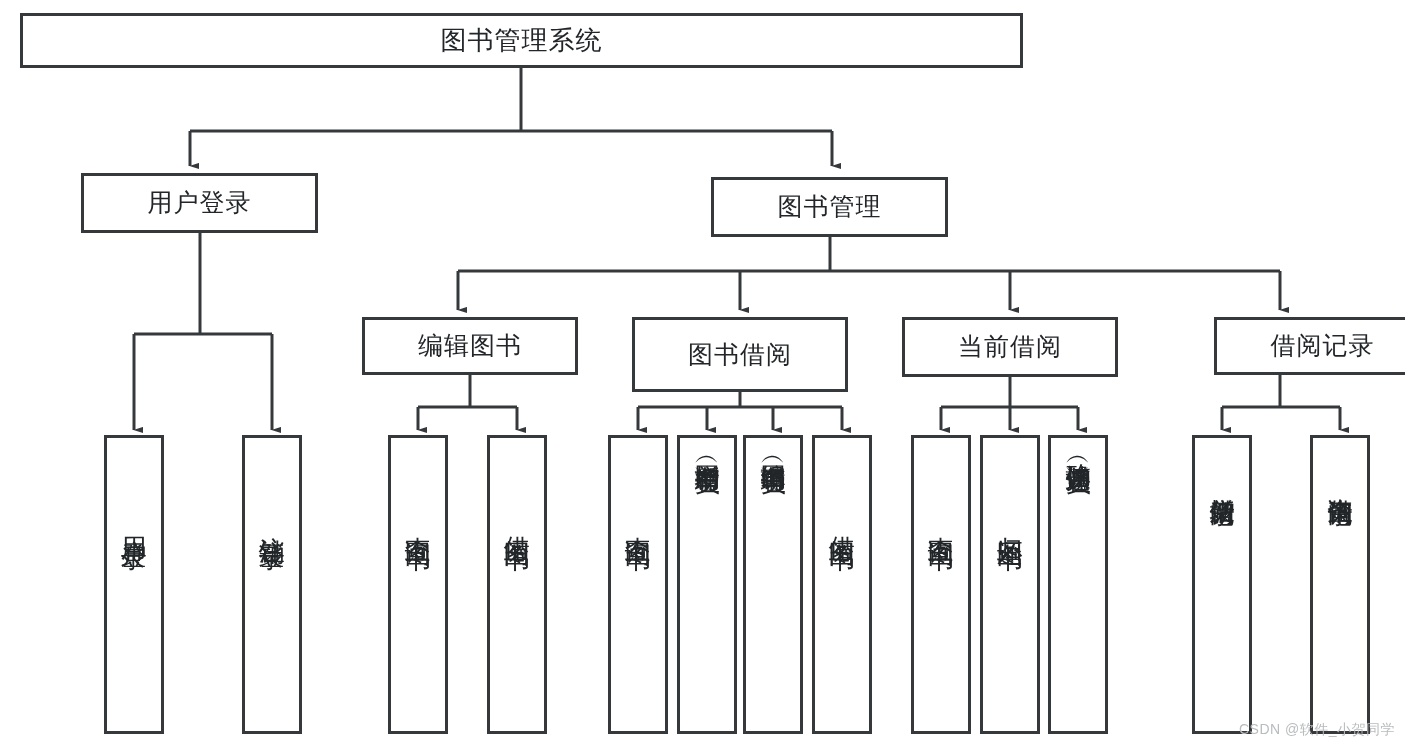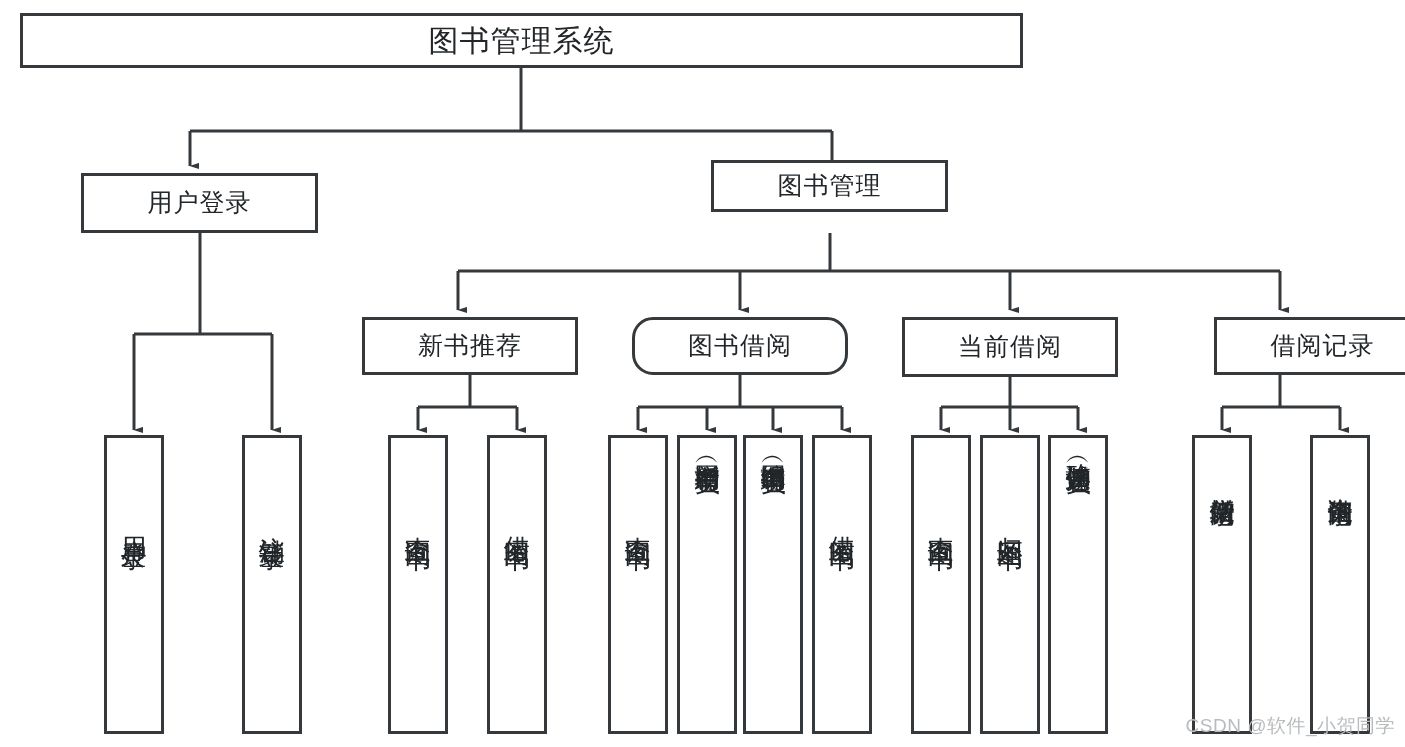--- a/index.html
+++ b/index.html
@@ -40,21 +40,21 @@
     text-align: center;
     line-height: 1.18;
     letter-spacing: 1px;
   }
   
   .node.horiz .label {
     writing-mode: horizontal-tb;
     font-size: 25px;
   }
   .node.root .label {
-    font-size: 30px;
+    font-size: 26px;
   }
   
   .node.vert {
     align-items: flex-start;
     justify-content: center;
     padding-top: 6px;
   }
   .node.vert .label {
     writing-mode: vertical-rl;
     text-orientation: upright;
@@ -64,21 +64,21 @@
     white-space: nowrap;
   }
   .node.vert.tall .label {
     font-size: 25px;
     letter-spacing: 1px;
   }
   .watermark {
     position: absolute;
     right: 10px;
     bottom: 8px;
-    font-size: 19px;
+    font-size: 14px;
     color: #b9bcbe;
     letter-spacing: 0.5px;
     white-space: nowrap;
   }
 </style>
 </head>
 <body>
 
 <div id="canvas">
 
@@ -132,28 +132,28 @@
     </g>
   </svg>
 
   <div class="node horiz root" style="left:20px; top:13px; width:1003px; height:55px;">
     <span class="label">图书管理系统</span>
   </div>
 
   <div class="node horiz" style="left:81px; top:173px; width:237px; height:60px;">
     <span class="label">用户登录</span>
   </div>
-  <div class="node horiz" style="left:711px; top:160px; width:237px; height:52px;">
+  <div class="node horiz" style="left:711px; top:177px; width:237px; height:60px;">
     <span class="label">图书管理</span>
   </div>
 
   <div class="node horiz" style="left:362px; top:317px; width:216px; height:58px;">
-    <span class="label">新书推荐</span>
-  </div>
-  <div class="node horiz" style="left:632px; top:317px; width:216px; height:58px;border-radius:21px;">
+    <span class="label">编辑图书</span>
+  </div>
+  <div class="node horiz" style="left:632px; top:317px; width:216px; height:75px;">
     <span class="label">图书借阅</span>
   </div>
   <div class="node horiz" style="left:902px; top:317px; width:216px; height:60px;">
     <span class="label">当前借阅</span>
   </div>
   <div class="node horiz" style="left:1214px; top:317px; width:217px; height:58px;">
     <span class="label">借阅记录</span>
   </div>
 
   <div class="node vert" style="left:104px; top:435px; width:60px; height:299px; padding-top:78px;">

